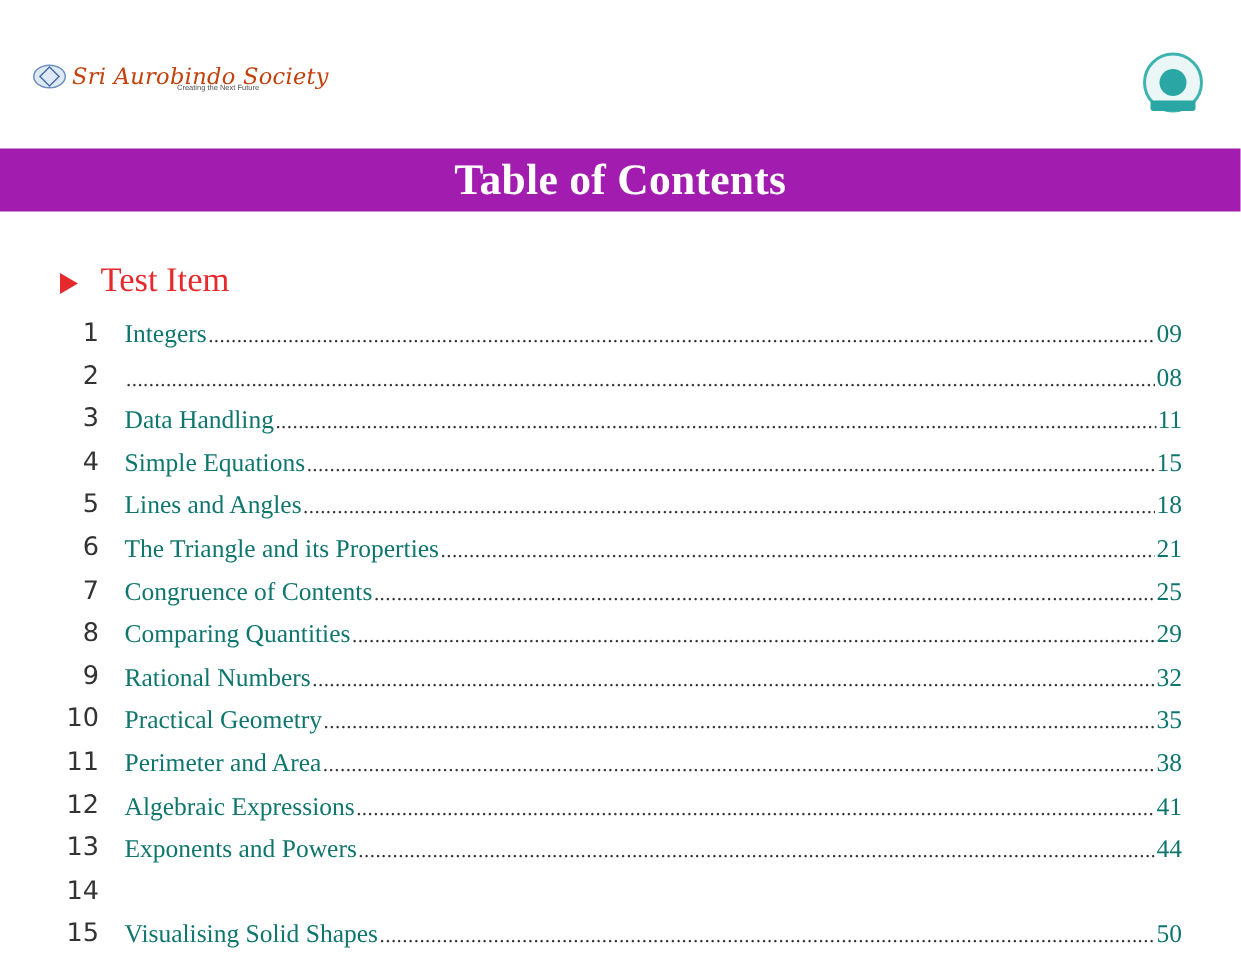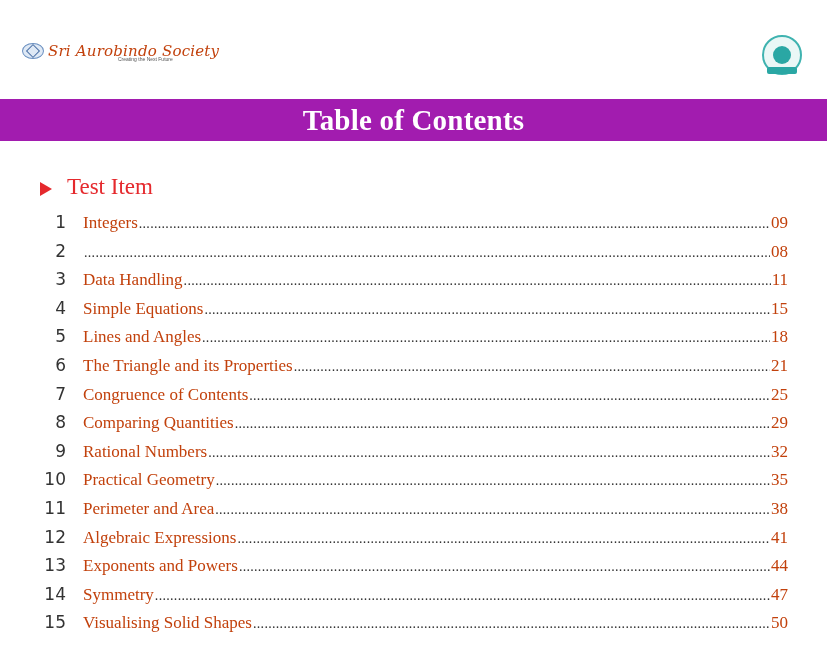--- a/index.html
+++ b/index.html
@@ -13,21 +13,21 @@
   .logo-right .inner { position:absolute; left:9px; top:9px; width:18px; height:18px; border-radius:50%; background:#2aa7a4; }
   .logo-right .ribbon { position:absolute; left:3px; top:30px; width:30px; height:7px; background:#2aa7a4; border-radius:2px; }
   .banner { position:absolute; left:0; top:99px; width:827px; height:42px; background:#a21caf; display:flex; align-items:center; justify-content:center; }
   .banner h1 { margin:0; padding-left:0; font-family:"Liberation Serif", serif; font-weight:bold; font-size:29px; color:#ffffff; letter-spacing:0.2px; }
   .section { position:absolute; left:40px; top:174px; display:flex; align-items:center; }
   .section .arrow { width:0; height:0; border-top:7px solid transparent; border-bottom:7px solid transparent; border-left:12px solid #e5292d; margin-top:4px; }
   .section .title { margin-left:15px; font-family:"Liberation Serif", serif; font-weight:normal; font-size:23px; color:#e5292d; }
   .toc { position:absolute; left:0; top:210px; width:827px; }
   .row { position:absolute; left:0; height:28px; width:827px; }
   .num { position:absolute; left:30px; width:36px; text-align:right; font-family:"DejaVu Sans", sans-serif; font-size:17px; color:#333; top:2px; }
-  .entry { position:absolute; left:83px; width:705px; display:flex; align-items:baseline; font-size:17px; color:#c2410c; top:3px; }
+  .entry { position:absolute; left:83px; width:705px; display:flex; align-items:baseline; font-size:17px; color:#0f766e; top:3px; }
   .entry .label { white-space:nowrap; }
   .entry .leader { flex:1; overflow:hidden; white-space:nowrap; font-size:14px; letter-spacing:0.3px; color:#333; margin:0 1px; }
   .entry .leader::after { content:"......................................................................................................................................................................................................................................................"; }
   .entry .page { white-space:nowrap; }
 </style>
 </head>
 <body>
 
 <div class="logo-left">
   <span class="emblem"></span>
@@ -148,25 +148,20 @@
   <div class="row" style="top:343.2px">
       <span class="num">13</span>
       <div class="entry">
         <span class="label">Exponents and Powers</span>
         <span class="leader"></span>
         <span class="page">44</span>
       </div>
     </div>
   <div class="row" style="top:371.8px">
       <span class="num">14</span>
-      <div class="entry">
-        <span class="label">Symmetry</span>
-        <span class="leader"></span>
-        <span class="page">47</span>
-      </div>
     </div>
   <div class="row" style="top:400.4px">
       <span class="num">15</span>
       <div class="entry">
         <span class="label">Visualising Solid Shapes</span>
         <span class="leader"></span>
         <span class="page">50</span>
       </div>
     </div>
 </div>

